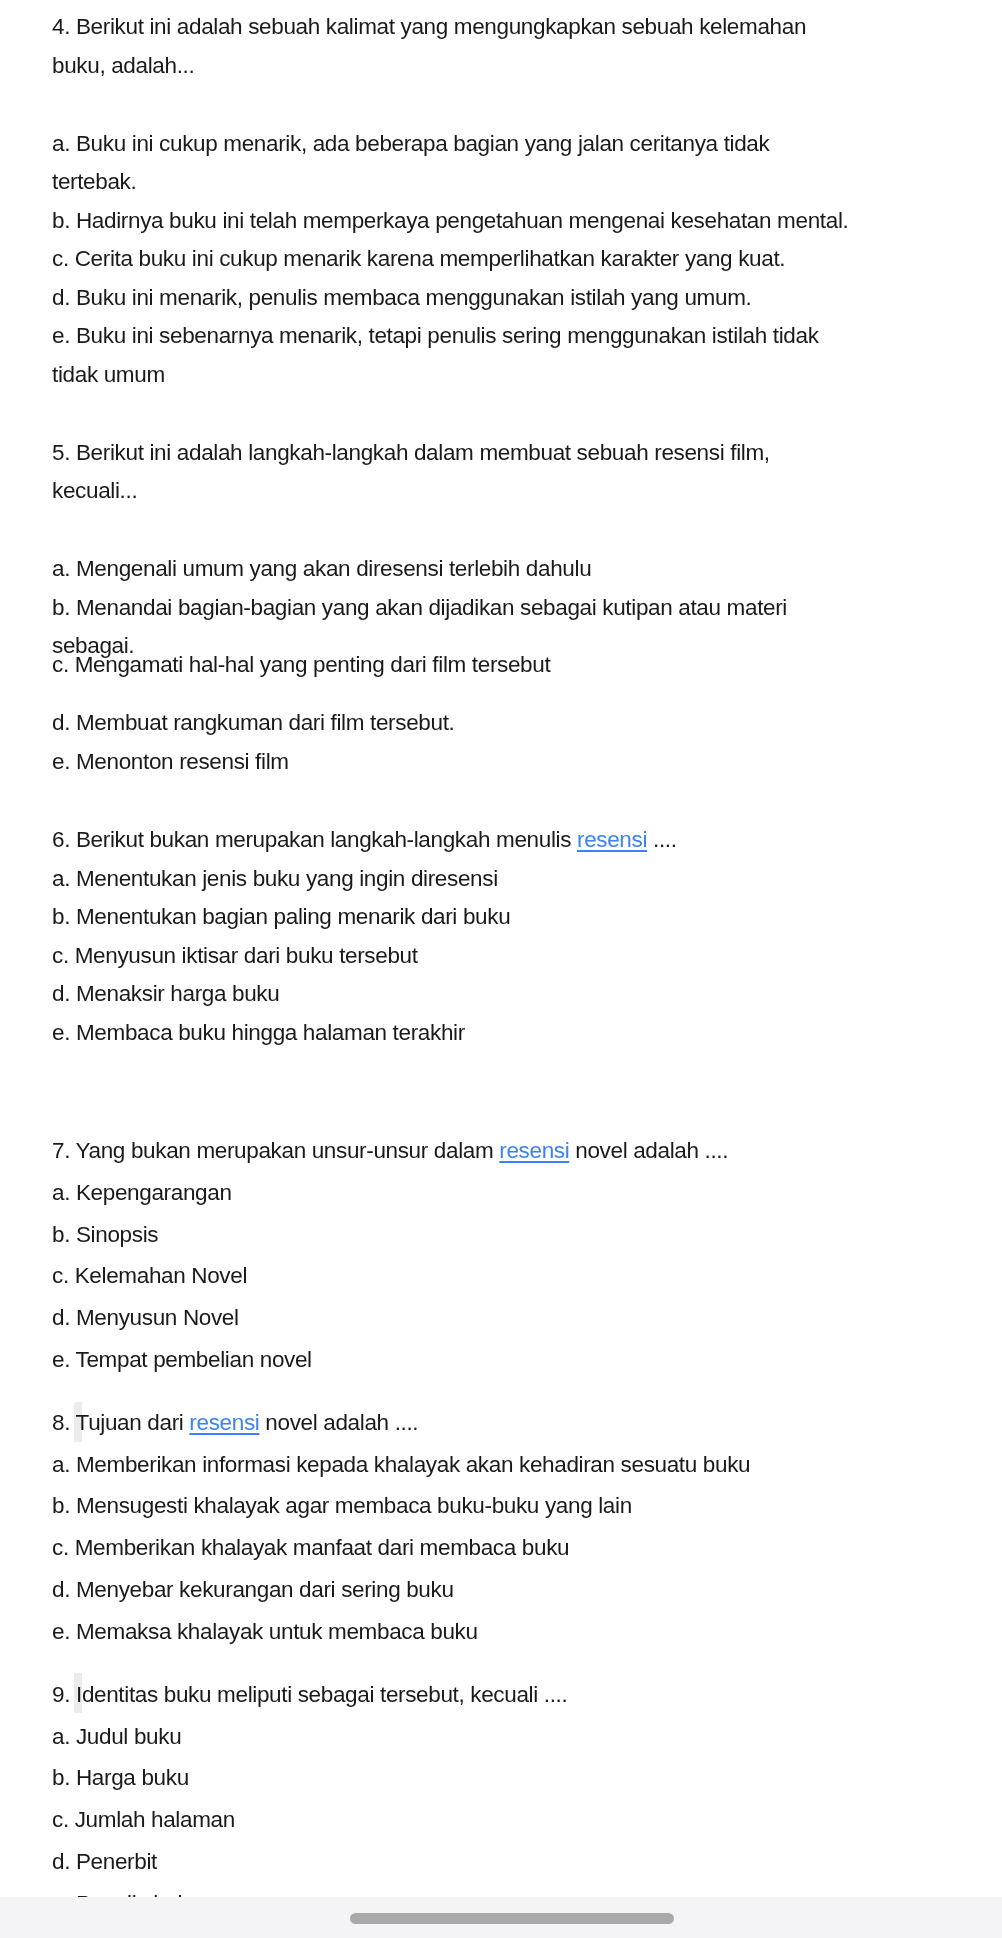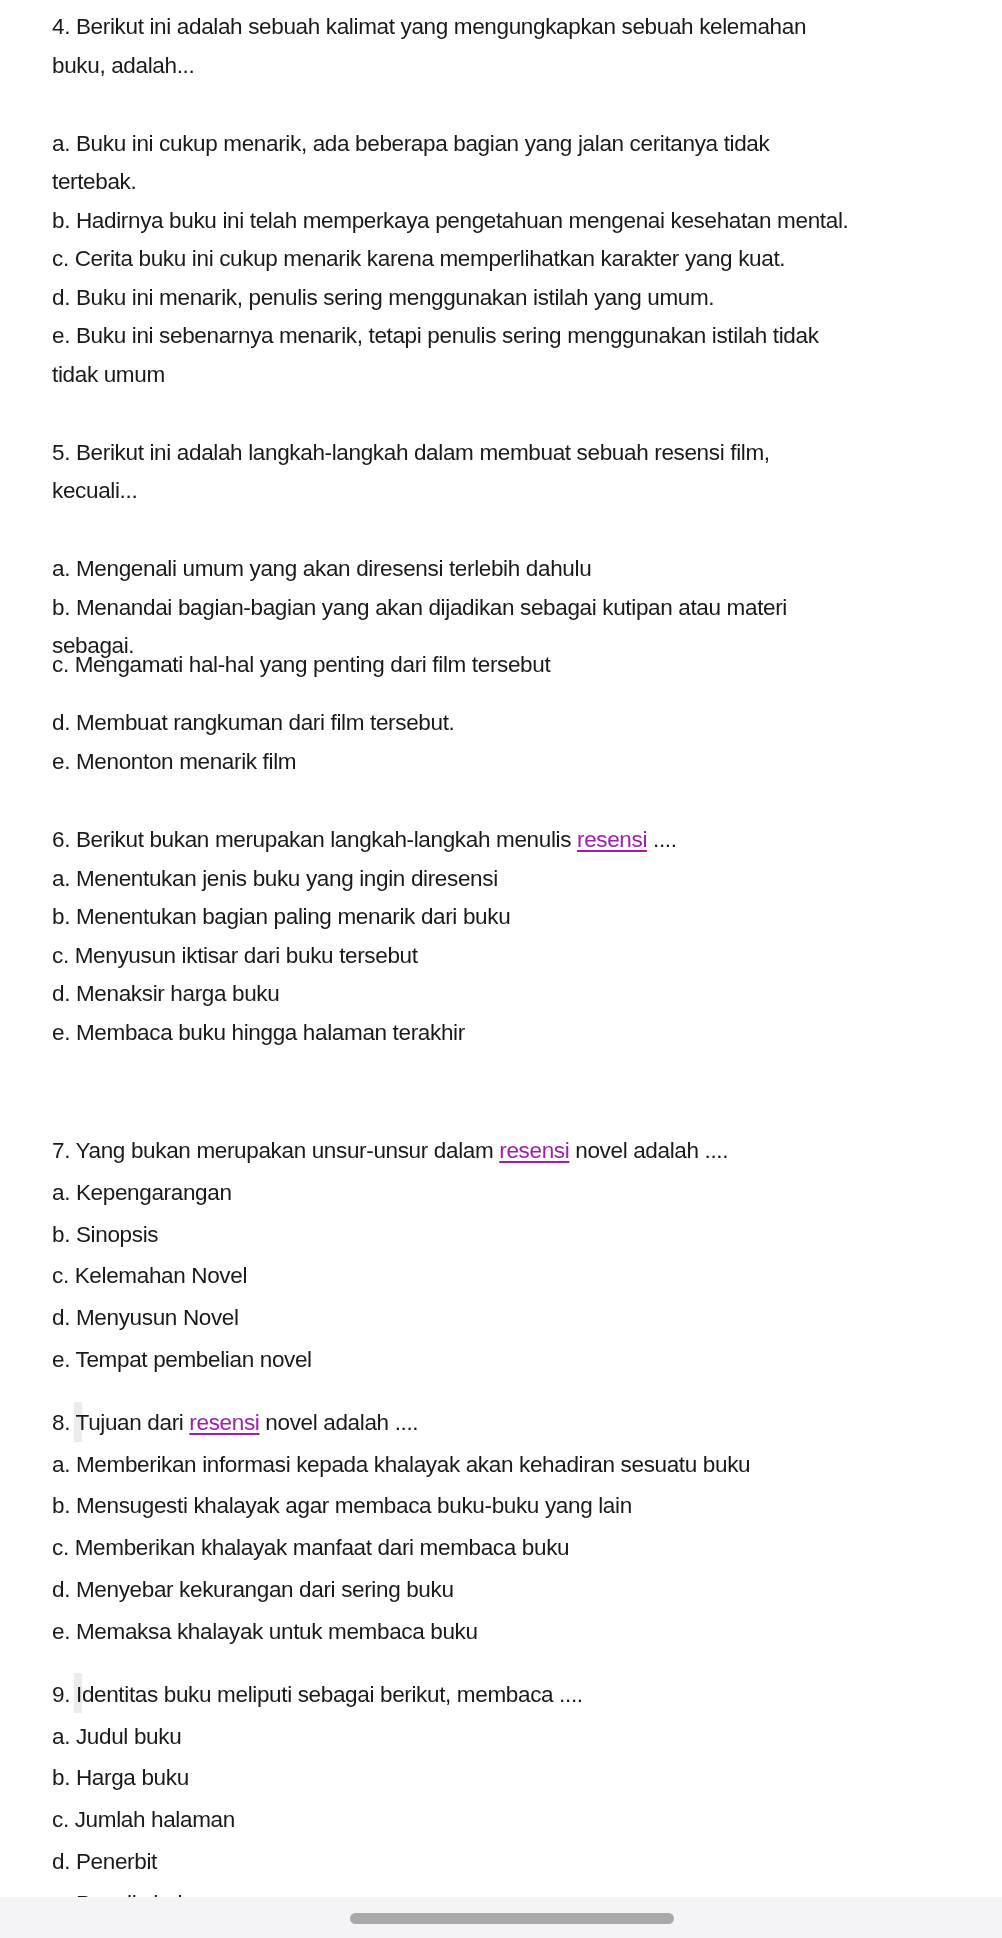--- a/index.html
+++ b/index.html
@@ -9,21 +9,21 @@
     font-family: "Liberation Sans", "DejaVu Sans", sans-serif;
     color: #1a1a1a;
   }
   .doc { position: absolute; left: 0; top: 0; width: 1002px; height: 1938px; }
   .line {
     position: absolute; left: 52px;
     font-size: 22.5px; line-height: 30px; white-space: nowrap;
     letter-spacing: -0.35px;
     transform: translateY(-15px);
   }
-  .link { color: #a21caf; text-decoration: underline; text-decoration-thickness: 2px; text-underline-offset: 3px; }
+  .link { color: #3b82f6; text-decoration: underline; text-decoration-thickness: 2px; text-underline-offset: 3px; }
   .cursor-mark {
     position: absolute; width: 8px; height: 40px; background: #ececec;
   }
   .bottom-bar {
     position: absolute; left: 0; top: 1897px; width: 1002px; height: 41px;
     background: #f4f4f6;
   }
   .home-indicator {
     position: absolute; left: 350px; top: 1913px; width: 324px; height: 11px;
     border-radius: 6px; background: #a9a9a9;
@@ -34,34 +34,34 @@
 
 <div class="doc">
 
   <div>
     <div class="line" style="top:27px">4.  Berikut ini adalah sebuah kalimat yang mengungkapkan sebuah kelemahan</div>
     <div class="line" style="top:66px">buku, adalah...</div>
     <div class="line" style="top:144px">a. Buku ini cukup menarik, ada beberapa bagian yang jalan ceritanya tidak</div>
     <div class="line" style="top:182px">tertebak.</div>
     <div class="line" style="top:221px">b. Hadirnya buku ini telah memperkaya pengetahuan mengenai kesehatan mental.</div>
     <div class="line" style="top:259px">c. Cerita buku ini cukup menarik karena memperlihatkan karakter yang kuat.</div>
-    <div class="line" style="top:298px">d. Buku ini menarik, penulis sering menggunakan istilah yang umum.</div>
+    <div class="line" style="top:298px">d. Buku ini menarik, penulis membaca menggunakan istilah yang umum.</div>
     <div class="line" style="top:336px">e. Buku ini sebenarnya menarik, tetapi penulis sering menggunakan istilah tidak</div>
     <div class="line" style="top:375px">tidak umum</div>
   </div>
 
   <div>
     <div class="line" style="top:453px">5. Berikut ini adalah langkah-langkah dalam membuat sebuah resensi film,</div>
     <div class="line" style="top:491px">kecuali...</div>
     <div class="line" style="top:569px">a. Mengenali umum yang akan diresensi terlebih dahulu</div>
     <div class="line" style="top:608px">b. Menandai bagian-bagian yang akan dijadikan sebagai kutipan atau materi</div>
     <div class="line" style="top:646px">sebagai.</div>
     <div class="line" style="top:665px">c. Mengamati hal-hal yang penting dari film tersebut</div>
     <div class="line" style="top:723px">d. Membuat rangkuman dari film tersebut.</div>
-    <div class="line" style="top:762px">e. Menonton menarik film</div>
+    <div class="line" style="top:762px">e. Menonton resensi film</div>
   </div>
 
   <div>
     <div class="line" style="top:840px"><span>6. Berikut bukan merupakan langkah-langkah menulis </span><a class="link">resensi</a><span> ....</span></div>
     <div class="line" style="top:879px">a. Menentukan jenis buku yang ingin diresensi</div>
     <div class="line" style="top:917px">b. Menentukan bagian paling menarik dari buku</div>
     <div class="line" style="top:956px">c. Menyusun iktisar dari buku tersebut</div>
     <div class="line" style="top:994px">d. Menaksir harga buku</div>
     <div class="line" style="top:1033px">e. Membaca buku hingga halaman terakhir</div>
   </div>
@@ -80,21 +80,21 @@
     <div class="line" style="top:1423px"><span>8.</span><span> Tujuan dari </span><a class="link">resensi</a><span> novel adalah ....</span></div>
     <div class="line" style="top:1465px">a. Memberikan informasi kepada khalayak akan kehadiran sesuatu buku</div>
     <div class="line" style="top:1506px">b. Mensugesti khalayak agar membaca buku-buku yang lain</div>
     <div class="line" style="top:1548px">c. Memberikan khalayak manfaat dari membaca buku</div>
     <div class="line" style="top:1590px">d. Menyebar kekurangan dari sering buku</div>
     <div class="line" style="top:1632px">e. Memaksa khalayak untuk membaca buku</div>
   </div>
 
   <div>
     <div class="cursor-mark" style="left:74px; top:1673px;"></div>
-    <div class="line" style="top:1695px"><span>9.</span><span> Identitas buku meliputi sebagai berikut, membaca ....</span></div>
+    <div class="line" style="top:1695px"><span>9.</span><span> Identitas buku meliputi sebagai tersebut, kecuali ....</span></div>
     <div class="line" style="top:1737px">a. Judul buku</div>
     <div class="line" style="top:1778px">b. Harga buku</div>
     <div class="line" style="top:1820px">c. Jumlah halaman</div>
     <div class="line" style="top:1862px">d. Penerbit</div>
     <div class="line" style="top:1904px">e. Penulis buku</div>
   </div>
 
 </div>
 
 <div class="bottom-bar"></div>

